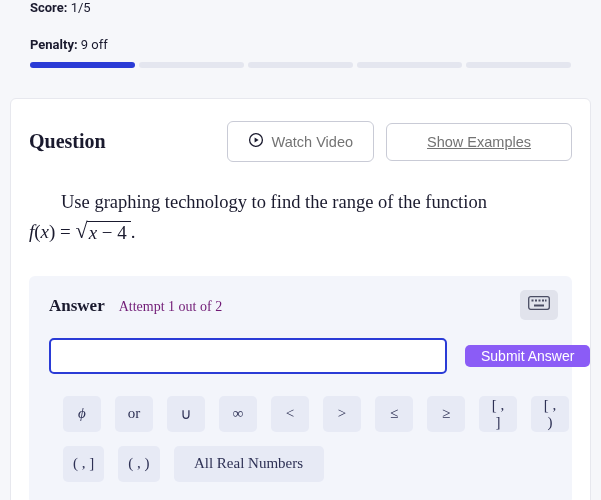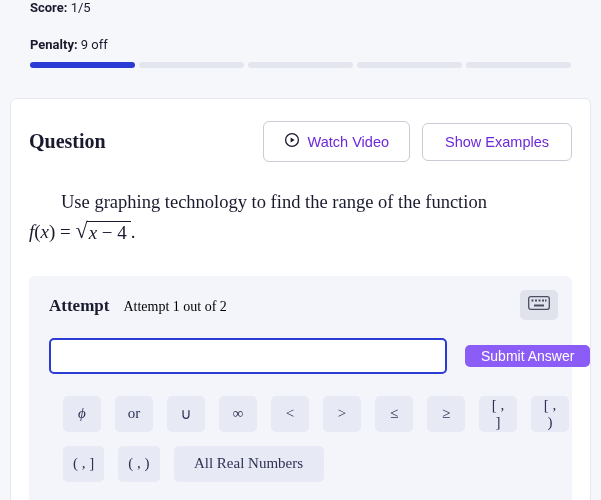--- a/index.html
+++ b/index.html
@@ -50,28 +50,28 @@
     font-weight: 700;
     font-size: 20px;
     flex: 1;
   }
   .btn-outline {
     border: 1px solid #c9cbd6;
     background: #fff;
     border-radius: 6px;
     padding: 10px 20px;
     font-size: 14.5px;
-    color: #6d28d9;
+    color: #737373;
     display: inline-flex;
     align-items: center;
     gap: 8px;
     cursor: pointer;
     white-space: nowrap;
   }
-  .btn-outline.wide { padding: 10px 22px; }
+  .btn-outline.wide { padding: 10px 40px; text-decoration: underline; }
 
   .question-text {
     font-family: Georgia, "Times New Roman", serif;
     font-size: 18.5px;
     line-height: 1.55;
     margin-bottom: 4px;
     margin-left: 32px;
   }
   .math-line {
     font-family: Georgia, "Times New Roman", serif;
@@ -102,21 +102,21 @@
     gap: 14px;
     margin-bottom: 22px;
   }
   .answer-title {
     font-family: Georgia, "Times New Roman", serif;
     font-weight: 700;
     font-size: 17px;
   }
   .attempt {
     font-family: Georgia, "Times New Roman", serif;
-    color: #000000;
+    color: #701a75;
     font-size: 14px;
   }
   .kbd-btn {
     position: absolute;
     top: 14px;
     right: 14px;
     width: 38px;
     height: 30px;
     background: #e1e3ec;
     border: none;
@@ -240,21 +240,21 @@
           <rect x="7" y="3.5" width="2" height="2" fill="#4a4d63"></rect>
           <rect x="10.5" y="3.5" width="2" height="2" fill="#4a4d63"></rect>
           <rect x="14" y="3.5" width="2" height="2" fill="#4a4d63"></rect>
           <rect x="17" y="3.5" width="1.5" height="2" fill="#4a4d63"></rect>
           <rect x="6" y="8.5" width="10" height="2" fill="#4a4d63"></rect>
         </svg>
       </span>
     </button>
 
     <div class="answer-head">
-      <div class="answer-title">Attempt</div>
+      <div class="answer-title">Answer</div>
       <div class="attempt">Attempt 1 out of 2</div>
     </div>
 
     <div class="input-row">
       <input class="answer-input" type="text" value="" style="">
       <button class="submit-btn">Submit Answer</button>
     </div>
 
     <div class="sym-rows">
       <div class="sym-row">

